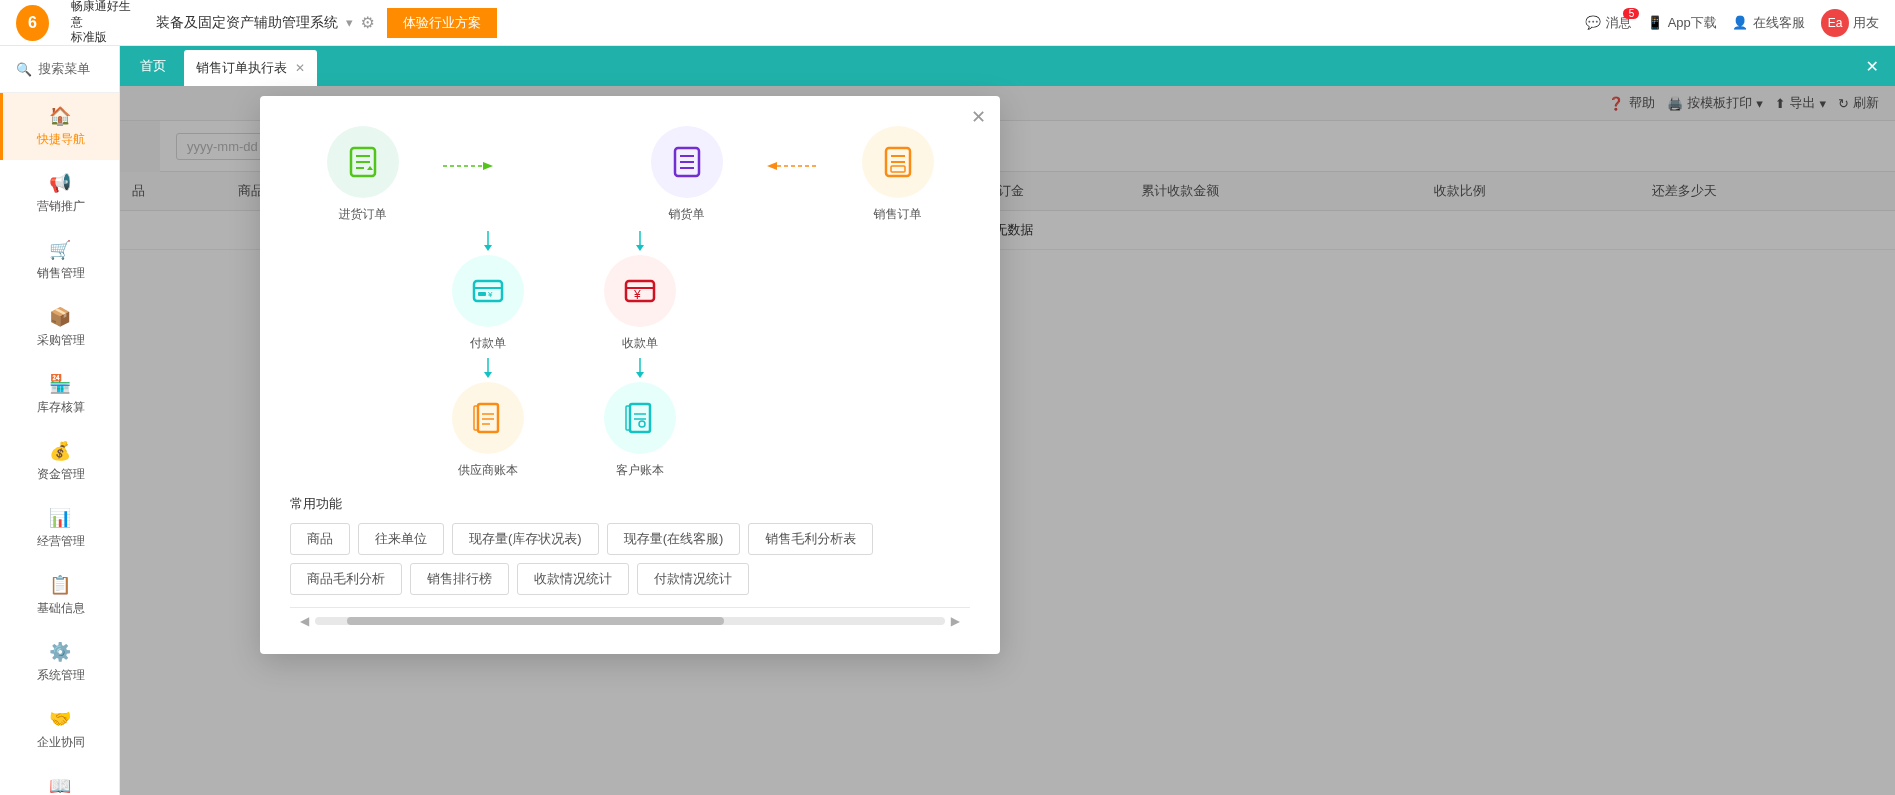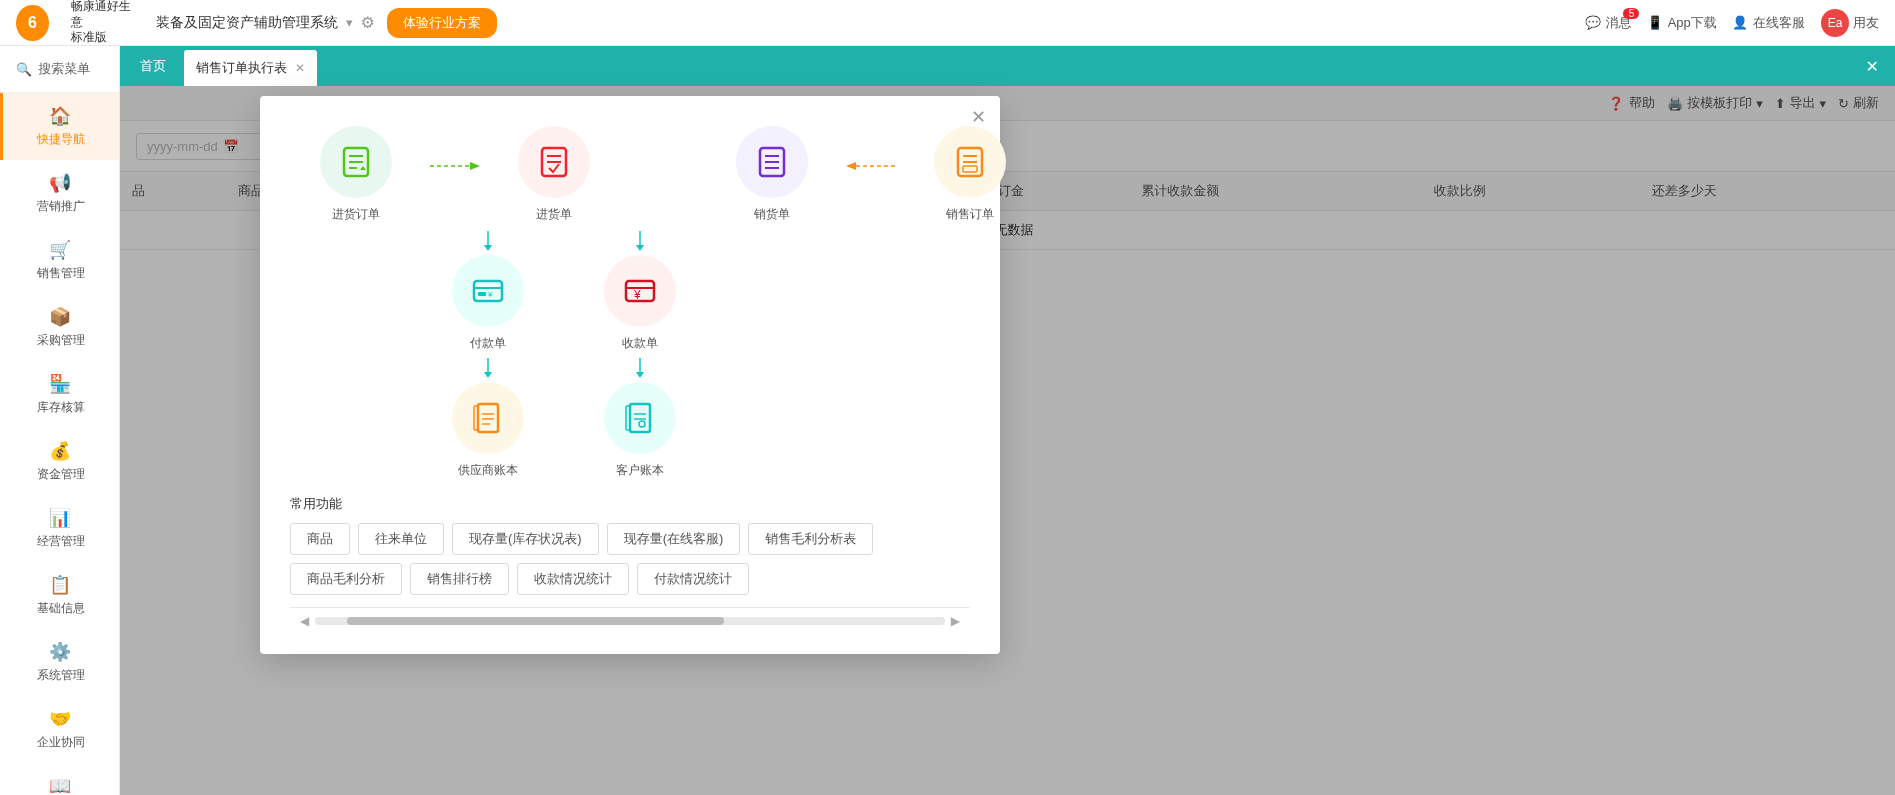--- a/index.html
+++ b/index.html
@@ -11,21 +11,21 @@
     
     .topbar { height: 46px; background: #fff; display: flex; align-items: center; padding: 0 16px; border-bottom: 1px solid #e8e8e8; position: relative; z-index: 10; }
     .topbar-logo { display: flex; align-items: center; width: 120px; flex-shrink: 0; }
     .logo-icon { width: 36px; height: 36px; background: #ff8c00; border-radius: 50%; display: flex; align-items: center; justify-content: center; color: #fff; font-weight: bold; font-size: 16px; margin-right: 6px; }
     .logo-text { font-size: 12px; color: #333; line-height: 1.3; margin-left: 16px; }
     .logo-text span { display: block; }
     .topbar-system { display: flex; align-items: center; flex: 1; padding-left: 20px; }
     .system-name { font-size: 14px; color: #333; margin-right: 8px; }
     .system-dropdown { color: #999; cursor: pointer; }
     .system-settings { margin-left: 8px; color: #999; cursor: pointer; font-size: 16px; }
-    .topbar-trial { background: #ff8c00; color: #fff; border: none; padding: 6px 16px; border-radius: 12px; cursor: pointer; font-size: 13px; margin-left: 12px; }
+    .topbar-trial { background: #ff8c00; color: #fff; border: none; padding: 6px 16px; border-radius: 0; cursor: pointer; font-size: 13px; margin-left: 12px; }
     .topbar-right { display: flex; align-items: center; gap: 16px; margin-left: auto; }
     .topbar-right-item { display: flex; align-items: center; gap: 4px; color: #555; cursor: pointer; font-size: 13px; position: relative; }
     .badge { background: #f5222d; color: #fff; border-radius: 10px; font-size: 10px; padding: 0 4px; position: absolute; top: -6px; right: -8px; min-width: 16px; text-align: center; }
     .avatar { width: 28px; height: 28px; background: #ef4444; border-radius: 50%; display: flex; align-items: center; justify-content: center; color: #fff; font-size: 12px; overflow: hidden; }
 
     
     .main-layout { display: flex; flex: 1; overflow: hidden; }
 
     
     .sidebar { width: 120px; background: #fff; border-right: 1px solid #e8e8e8; display: flex; flex-direction: column; flex-shrink: 0; }
@@ -43,21 +43,21 @@
     .tab-home { background: #20b2aa; color: #fff; padding: 0 16px; height: 40px; display: flex; align-items: center; font-size: 13px; cursor: pointer; }
     .tab-item { background: #fff; color: #333; padding: 0 12px; height: 36px; display: flex; align-items: center; gap: 8px; font-size: 13px; cursor: pointer; margin-left: 2px; border-radius: 3px 3px 0 0; margin-top: 4px; }
     .tab-close { color: #999; font-size: 12px; cursor: pointer; }
     .tab-bar-close { margin-left: auto; color: #fff; padding: 0 16px; font-size: 16px; cursor: pointer; }
 
     
     .page-toolbar { background: #f9f9f9; border-bottom: 1px solid #e8e8e8; padding: 8px 16px; display: flex; align-items: center; justify-content: flex-end; gap: 12px; }
     .toolbar-btn { display: flex; align-items: center; gap: 4px; color: #555; cursor: pointer; font-size: 13px; }
 
     
-    .filter-bar { background: #fff; padding: 10px 16px; border-bottom: 1px solid #e8e8e8; display: flex; align-items: center; gap: 12px; }
+    .filter-bar { background: #fff; padding: 10px 16px; border-bottom: 1px solid #e8e8e8; display: flex; align-items: center; gap: 12px; margin-left: 40px; }
     .filter-input { border: 1px solid #d9d9d9; border-radius: 3px; padding: 5px 10px; font-size: 13px; width: 160px; color: #999; display: flex; align-items: center; gap: 6px; }
     .filter-select { border: 1px solid #d9d9d9; border-radius: 3px; padding: 5px 10px; font-size: 13px; width: 120px; color: #999; display: flex; align-items: center; justify-content: space-between; }
     .filter-query-btn { background: #ff8c00; color: #fff; border: none; padding: 6px 16px; border-radius: 3px; cursor: pointer; font-size: 13px; }
     .filter-setting-btn { background: #fff; color: #ff8c00; border: 1px solid #ff8c00; padding: 5px 12px; border-radius: 3px; cursor: pointer; font-size: 13px; }
     .more-conditions { color: #20b2aa; font-size: 13px; cursor: pointer; padding: 5px 8px; }
 
     
     .table-area { flex: 1; overflow: auto; background: #fff; }
     .data-table { width: 100%; border-collapse: collapse; font-size: 13px; }
     .data-table th { background: #fafafa; border-bottom: 1px solid #e8e8e8; padding: 10px 12px; text-align: left; color: #555; font-weight: normal; white-space: nowrap; }
@@ -278,31 +278,20 @@
               <span class="flow-label">进货订单</span>
             </div>
 
             <div style="flex:0 0 60px; display:flex; align-items:center; justify-content:center; margin-top:-18px; color:#52c41a;">
               <svg width="50" height="16">
                   <line x1="0" y1="8" x2="40" y2="8" stroke="#52c41a" stroke-width="1.5" stroke-dasharray="4,3"></line>
                   <polygon points="40,4 50,8 40,12" fill="#52c41a"></polygon>
                 </svg>
             </div>
 
-            <div class="flow-node">
-              <div class="flow-circle red">
-                <svg width="36" height="36" viewBox="0 0 36 36">
-                    <rect x="6" y="4" width="24" height="28" rx="3" fill="none" stroke="#f5222d" stroke-width="2.5"></rect>
-                    <line x1="11" y1="12" x2="25" y2="12" stroke="#f5222d" stroke-width="2"></line>
-                    <line x1="11" y1="18" x2="25" y2="18" stroke="#f5222d" stroke-width="2"></line>
-                    <path d="M13 24 L17 28 L23 20" stroke="#f5222d" stroke-width="2" fill="none"></path>
-                  </svg>
-              </div>
-              <span class="flow-label">进货单</span>
-            </div>
 
             <div style="flex:0 0 80px;"></div>
 
             <div class="flow-node">
               <div class="flow-circle purple">
                 <svg width="36" height="36" viewBox="0 0 36 36">
                     <rect x="6" y="4" width="24" height="28" rx="3" fill="none" stroke="#722ed1" stroke-width="2.5"></rect>
                     <line x1="11" y1="12" x2="25" y2="12" stroke="#722ed1" stroke-width="2"></line>
                     <line x1="11" y1="18" x2="25" y2="18" stroke="#722ed1" stroke-width="2"></line>
                     <line x1="11" y1="24" x2="25" y2="24" stroke="#722ed1" stroke-width="2"></line>

